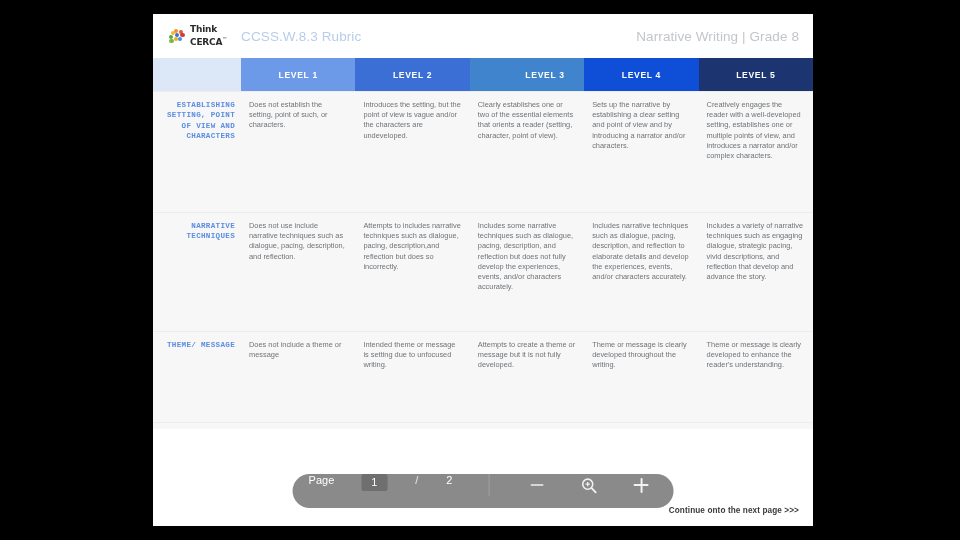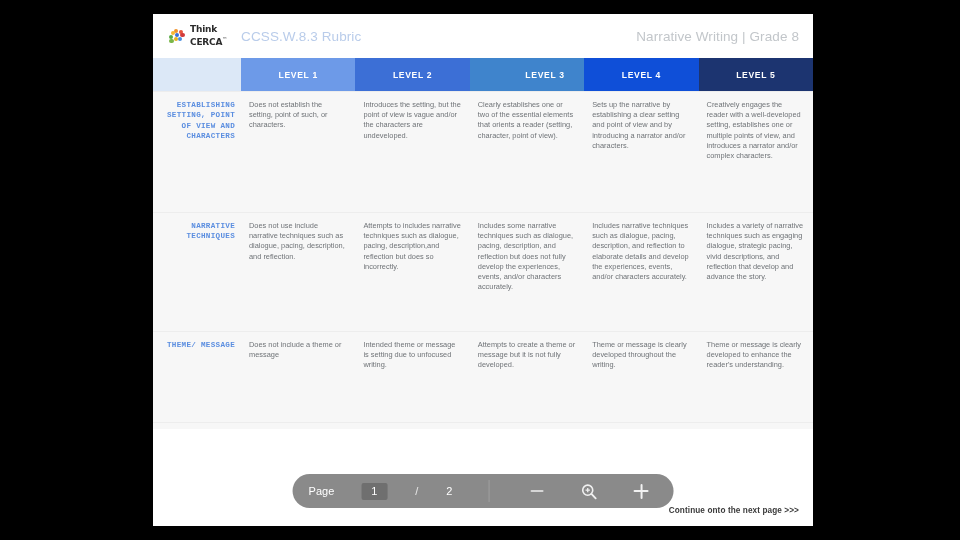--- a/index.html
+++ b/index.html
@@ -134,21 +134,20 @@
   }
 
   
   .toolbar {
     position: absolute;
     left: 50%;
     transform: translateX(-50%);
     bottom: 18px;
     height: 34px;
     display: flex;
-    align-items: center;
     background: #8a8a8a;
     border-radius: 17px;
     padding: 0 16px;
     box-sizing: border-box;
     color: #ffffff;
     gap: 20px;
   }
   .tb-label {
     font-size: 11px;
     margin-right: 7px;

